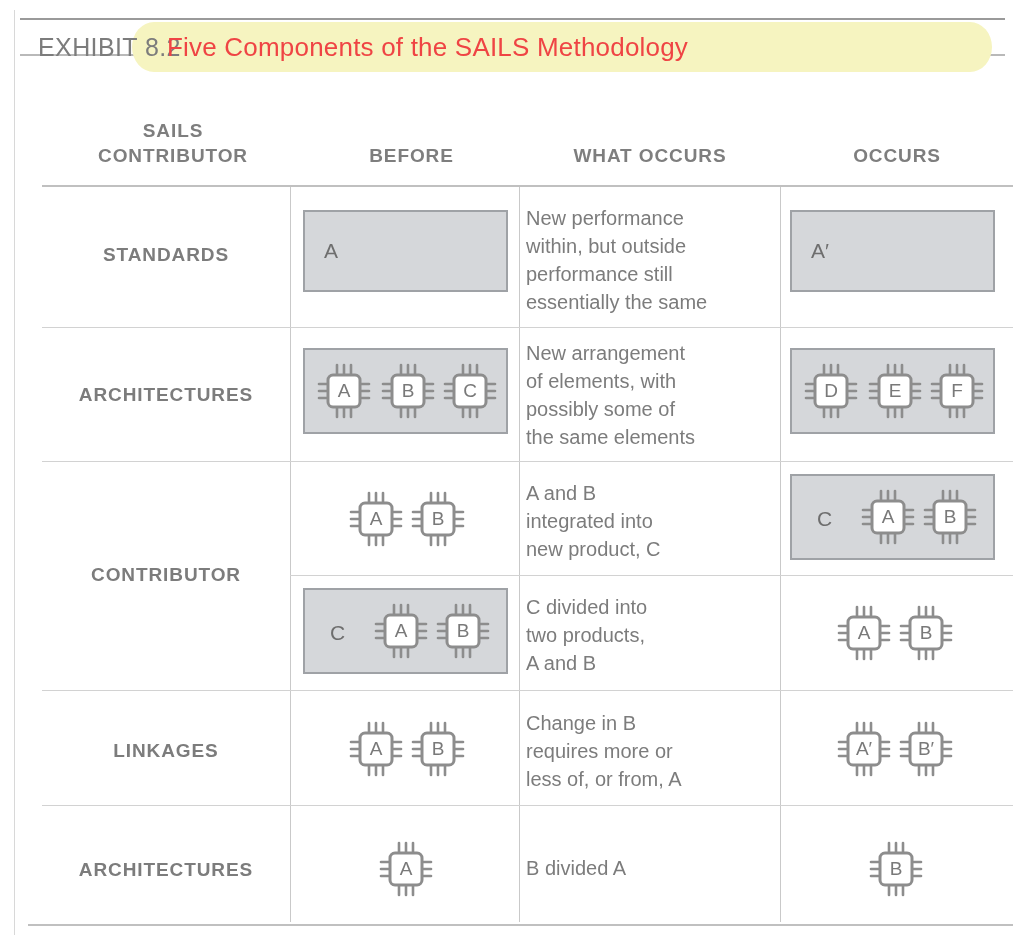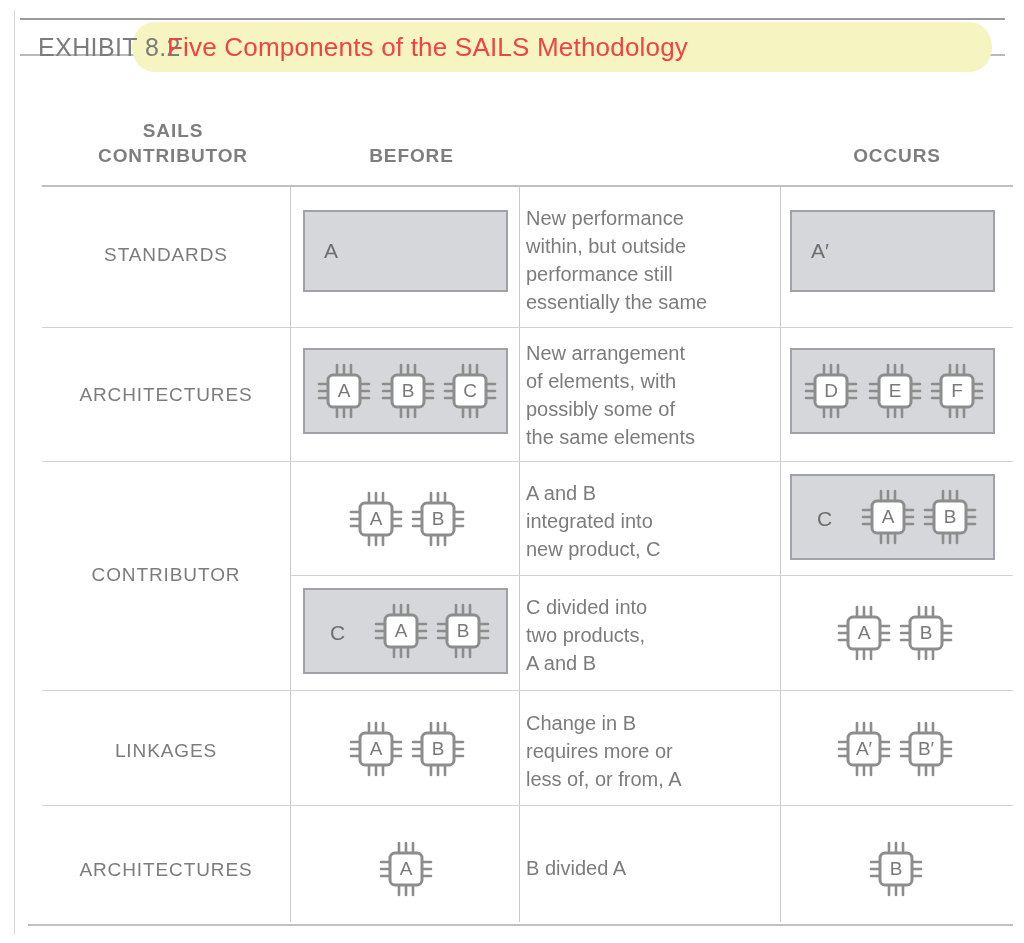--- a/index.html
+++ b/index.html
@@ -103,20 +103,21 @@
   }
 
   
   .rowlabel {
     position: absolute;
     font-size: 19px;
     letter-spacing: 0.9px;
     color: #7c7c7c;
     text-align: center;
     white-space: nowrap;
+    font-weight: bold;
   }
 
   
   .desc {
     position: absolute;
     font-size: 20px;
     line-height: 28px;
     color: #7c7c7c;
   }
 
@@ -166,20 +167,21 @@
     <div id="title-highlight"></div>
     <div id="exhibit-label">EXHIBIT 8.2</div>
     <div id="exhibit-title">Five Components of the SAILS Methodology</div>
   </div>
 
   <div id="table">
 
     <div class="colhead" style="left:14px; top:22px; width:262px;">SAILS
 CONTRIBUTOR</div>
     <div class="colhead" style="left:276px; top:47px; width:215px;">BEFORE</div>
+    <div class="colhead" style="left:491px; top:47px; width:262px;">WHAT OCCURS</div>
     <div class="colhead" style="left:753px; top:47px; width:232px;">OCCURS</div>
 
     <div class="vrule" style="left:262px;"></div>
     <div class="vrule" style="left:491px;"></div>
     <div class="vrule" style="left:752px;"></div>
 
     <div class="hrule thick" style="top:89px;"></div>
     <div class="hrule" style="top:231px;"></div>
     <div class="hrule" style="top:365px;"></div>
     <div class="hrule" id="mid-int-rule" style="top:479px; left:262px;"></div>

